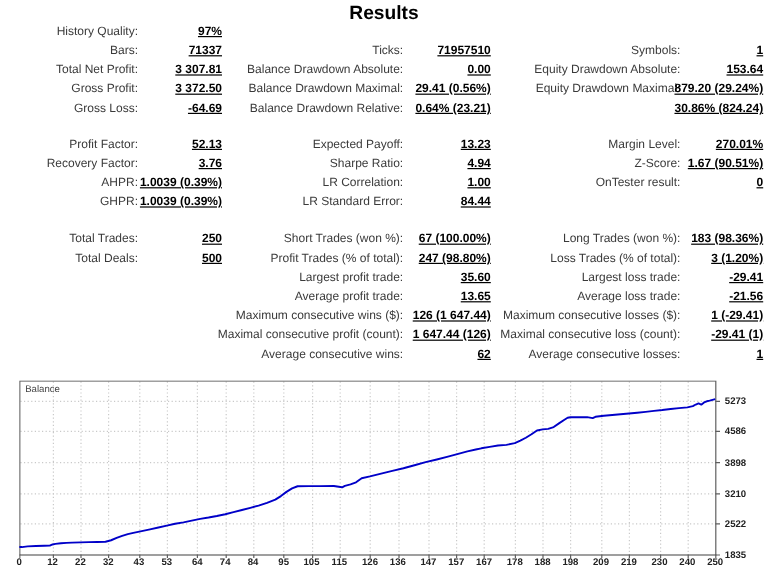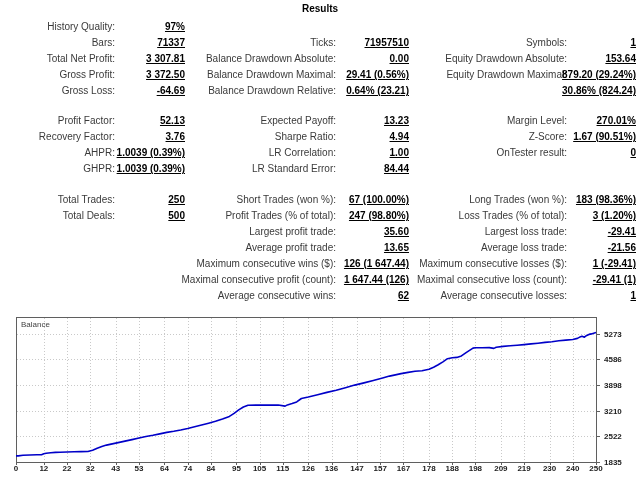--- a/index.html
+++ b/index.html
@@ -1,19 +1,19 @@
 <!DOCTYPE html>
 <html><head>
 <meta charset="utf-8">
 <style>
   html,body{margin:0;padding:0;background:#fff;}
   body{width:640px;height:480px;position:relative;overflow:hidden;
        font-family:"Liberation Sans","DejaVu Sans",sans-serif;color:#3a3a3a;}
   .title{position:absolute;top:3px;left:0;width:640px;text-align:center;
-         font-size:10px;font-weight:bold;color:#000;}
+         font-size:16px;font-weight:bold;color:#000;}
   .sections{position:absolute;top:19px;left:0;width:640px;}
   .section-2{margin-top:14px;}
   .section-3{margin-top:15px;}
   .row{position:relative;height:16px;padding-left:25px;}
   .cell{position:absolute;top:1px;white-space:nowrap;font-size:10px;line-height:14px;}
   .lab{color:#3a3a3a;}
   .val{font-weight:bold;color:#000;text-decoration:underline;}
   .c1l{right:525px;} .c1v{right:455px;}
   .c2l{right:304px;} .c2v{right:231px;}
   .c3l{right:73px;}  .c3v{right:4px;}

